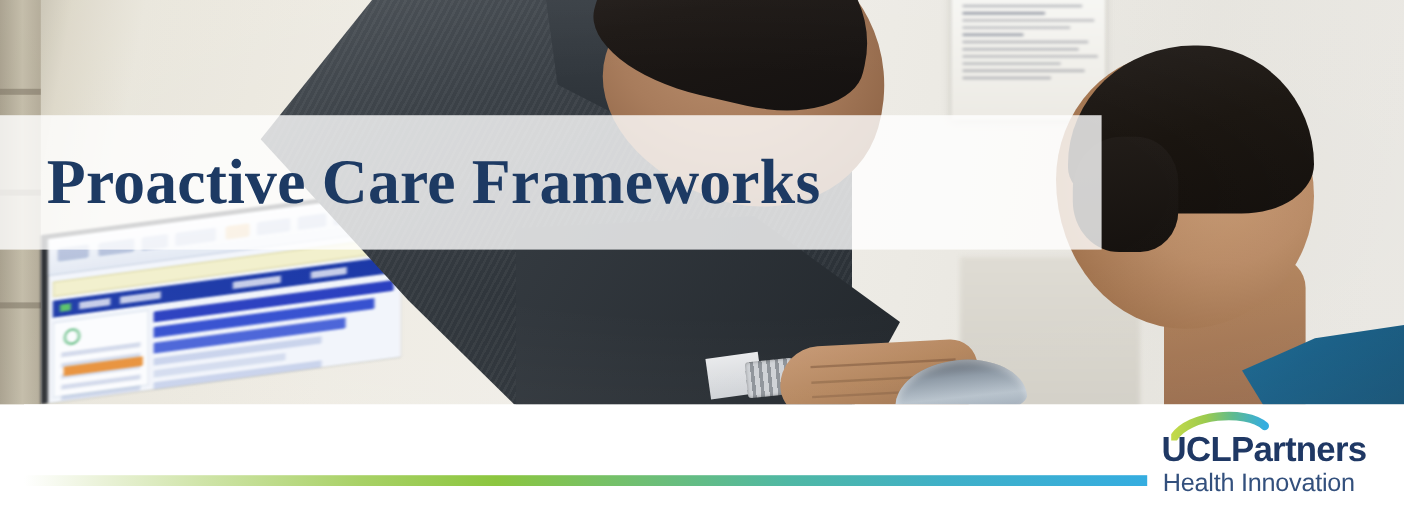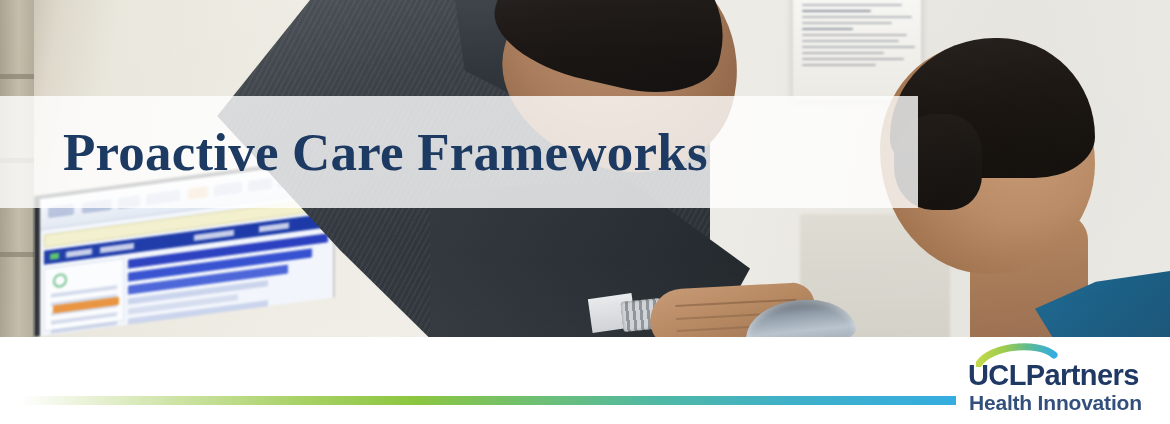--- a/index.html
+++ b/index.html
@@ -320,21 +320,21 @@
     position: absolute;
     left: 0;
     top: 96px;
     width: 918px;
     height: 112px;
     background: rgba(255,255,255,.80);
     display: flex;
     align-items: center;
   }
   .title-text {
-    margin-left: 63px;
+    margin-left: 39px;
     font-family: "Liberation Serif", "DejaVu Serif", serif;
     font-weight: 700;
     font-size: 53px;
     letter-spacing: .2px;
     color: #1d3a63;
     white-space: nowrap;
     line-height: 1;
   }
 
   
@@ -390,21 +390,21 @@
     letter-spacing: -.6px;
     white-space: nowrap;
   }
   .logo-ucl b { font-weight: 700; }
   .logo-ucl span { font-weight: 700; }
   .logo-health {
     position: absolute;
     left: 1px;
     top: 53px;
     font-family: "Liberation Sans", sans-serif;
-    font-weight: 700;
+    font-weight: 400;
     font-size: 21px;
     line-height: 1;
     color: #33507d;
     letter-spacing: -.2px;
     white-space: nowrap;
   }
 </style>
 </head>
 <body>
 

